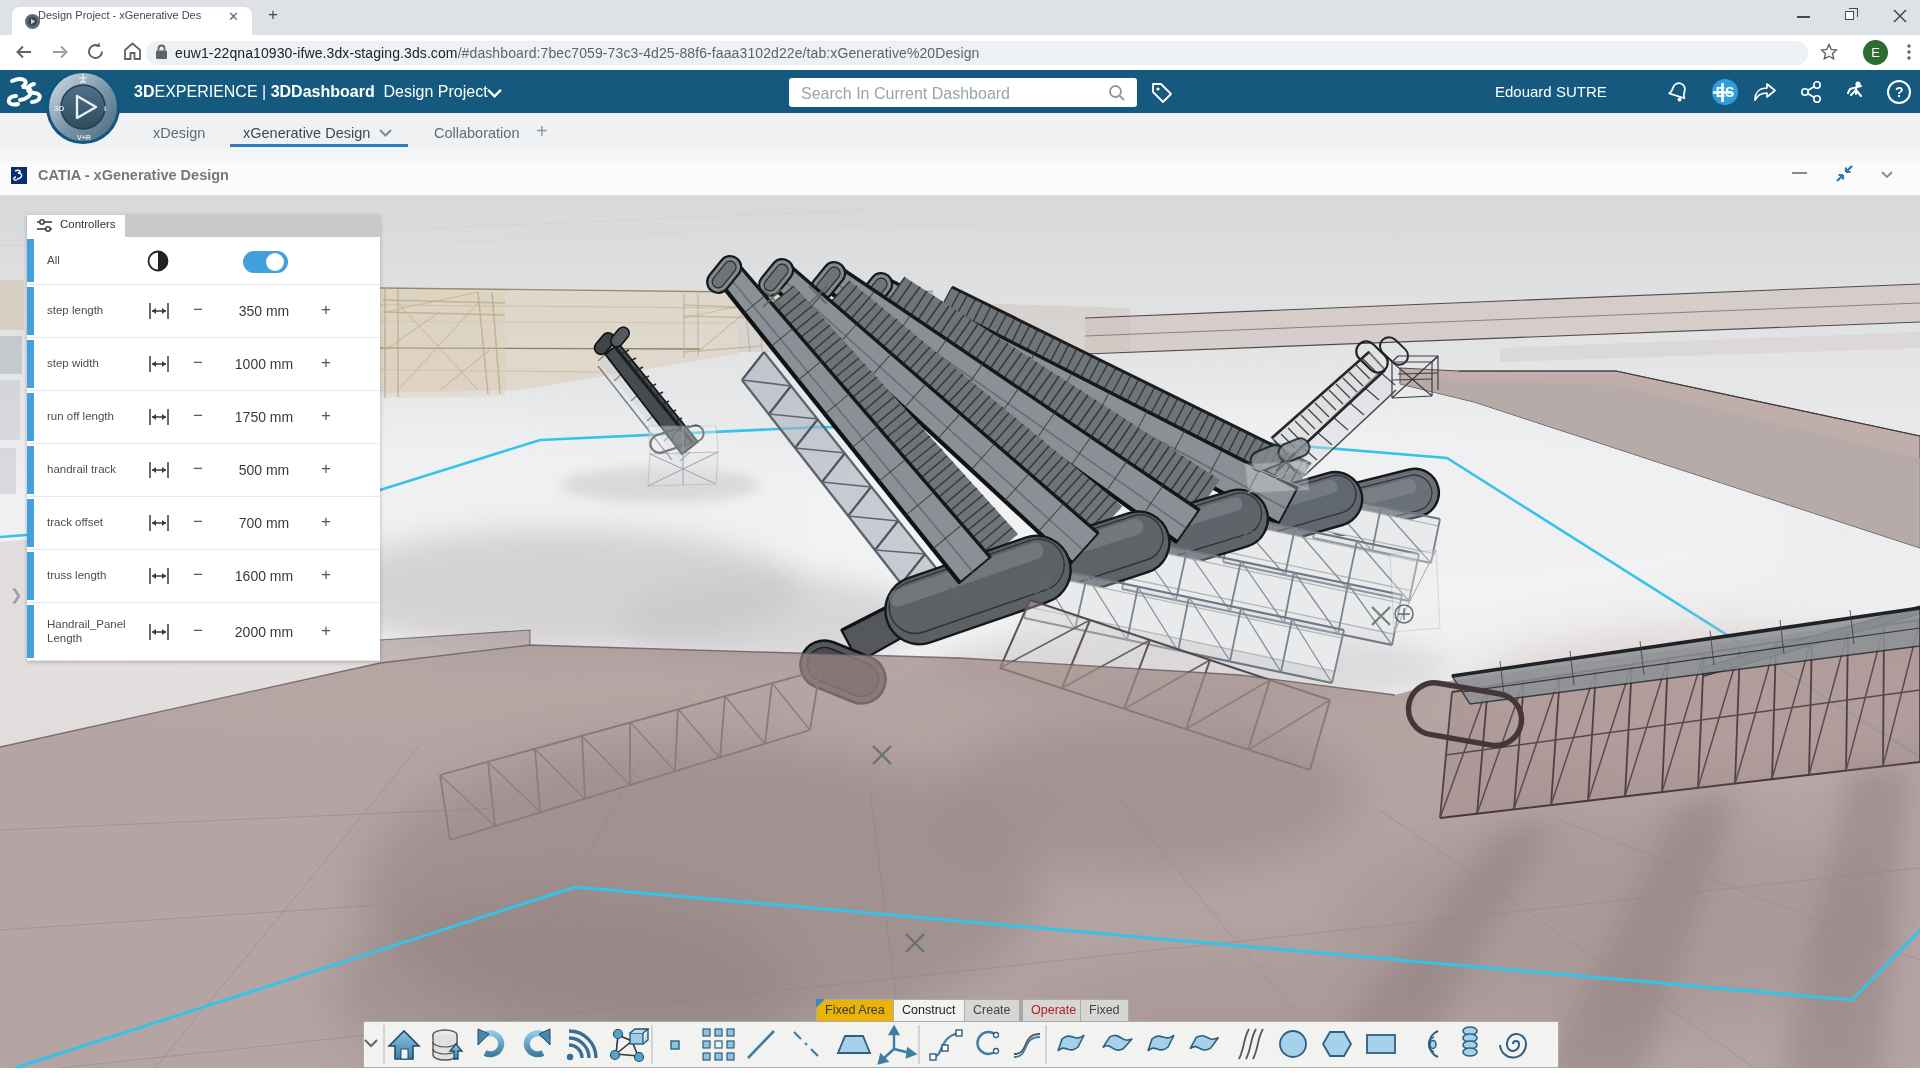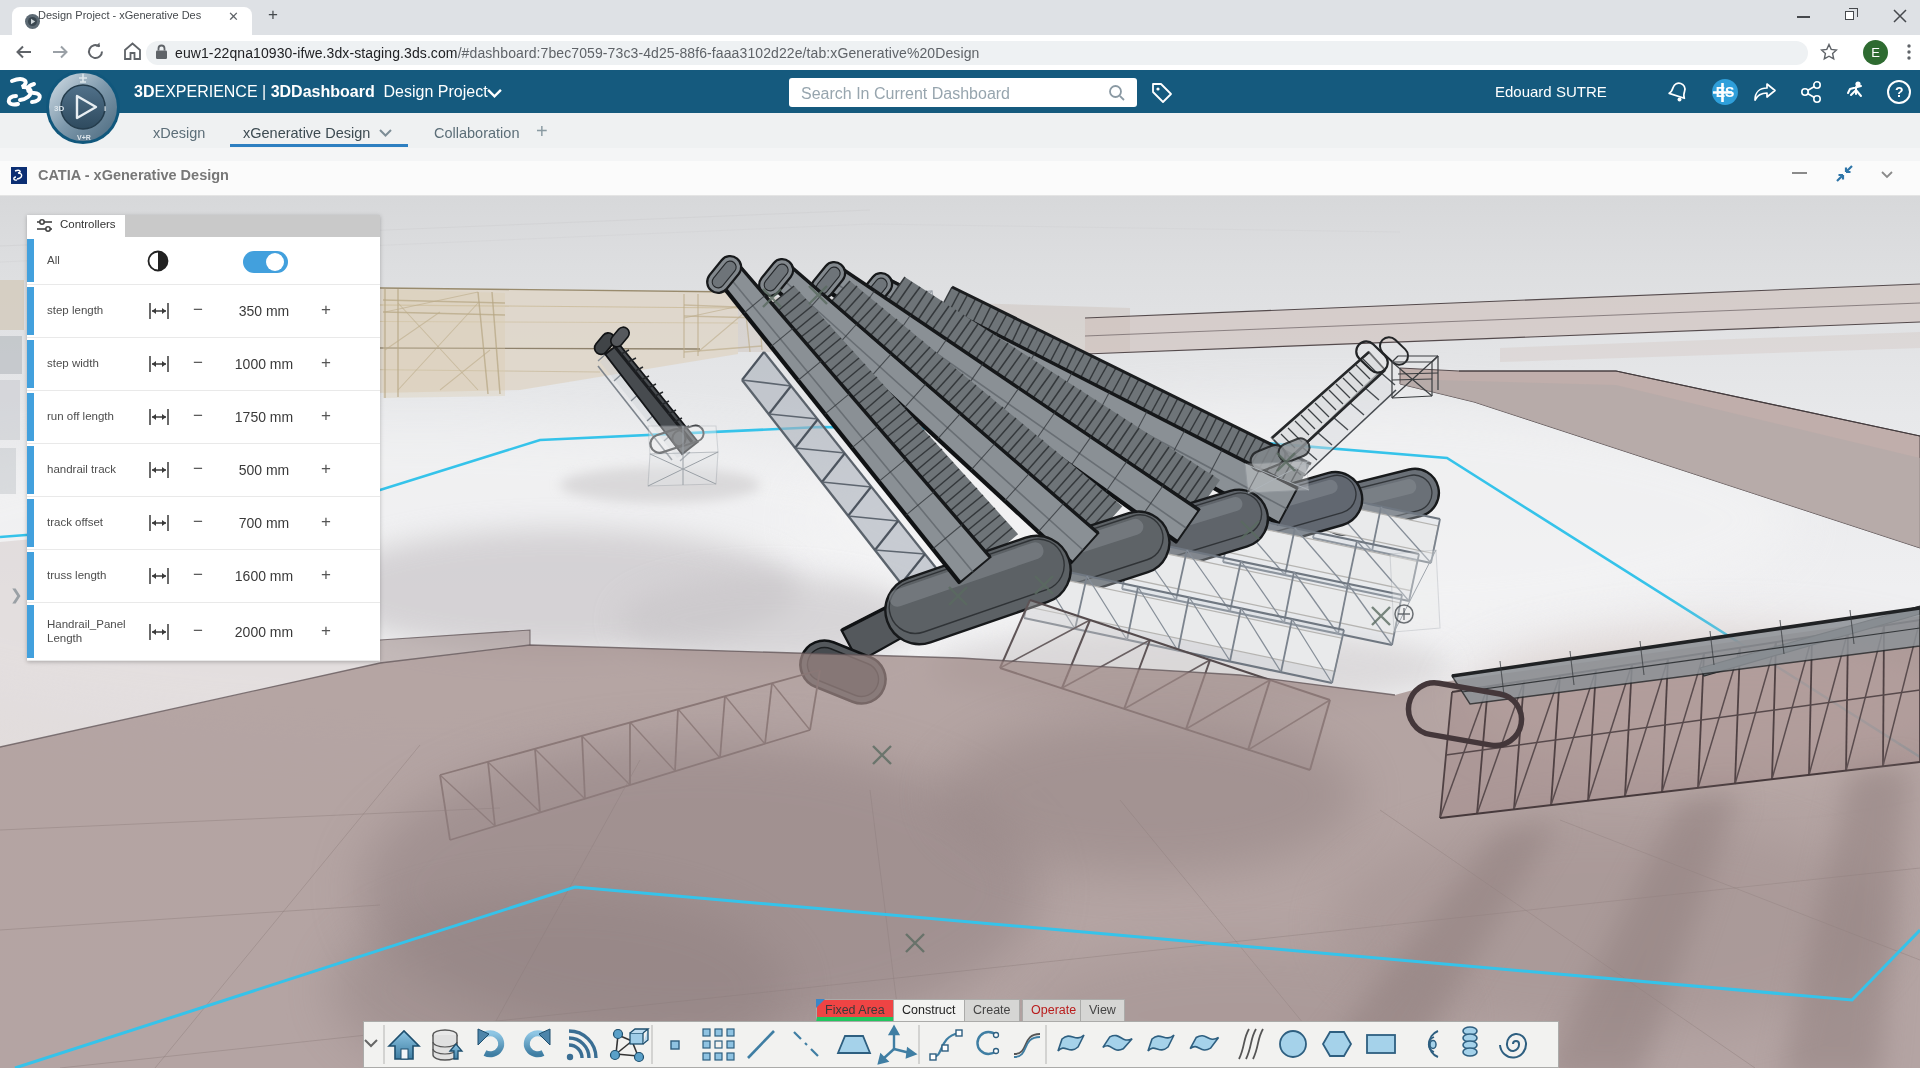--- a/index.html
+++ b/index.html
@@ -831,26 +831,26 @@
   <div class="pval" style="top:624px">2000 mm</div>
   <div class="pplus" style="top:621px">+</div>
   <div class="prow" style="top:660px"></div>
   <svg class="abs" style="left:147px;top:250px" width="22" height="22" viewBox="0 0 22 22">
       <circle cx="11" cy="11" r="9.5" fill="#fff" stroke="#222" stroke-width="1.8"></circle>
       <path d="M11 1.5 A9.5 9.5 0 0 1 11 20.5 Z" fill="#222"></path>
     </svg>
   <div class="abs" style="left:243px;top:251px;width:45px;height:22px;border-radius:11px;background:#42a0dd"></div>
   <div class="abs" style="left:266px;top:253px;width:18px;height:18px;border-radius:9px;background:#fff"></div>
   <div id="collapse" class="abs">❯</div>
-  <div class="btab abs" style="left:816px;background:#ef4444;border-bottom:5px solid #22c55e;height:23px">Fixed Area</div>
+  <div class="btab abs" style="left:816px;background:#eab308;border-bottom:1px solid #22c55e;height:23px">Fixed Area</div>
   <div class="abs" style="left:816px;top:999px;width:0;height:0;border-top:9px solid #3a87c8;border-right:9px solid transparent"></div>
   <div class="btab abs" style="left:893px;background:#f2f2f0;border-bottom:1px solid #f2f2f0;height:23px;color:#222">Construct</div>
   <div class="btab abs" style="left:964px;background:#d6d6d4;color:#444">Create</div>
   <div class="btab abs" style="left:1022px;background:#d6d6d4;color:#b91c1c">Operate</div>
-  <div class="btab abs" style="left:1080px;background:#d6d6d4;color:#444">View</div>
+  <div class="btab abs" style="left:1080px;background:#d6d6d4;color:#444">Fixed</div>
   <div id="btoolbar" class="abs"></div>
   <div id="bticons" class="abs" style="left:363px;top:1021px"><svg width="1196" height="47" viewBox="0 0 1196 47">
         <defs>
           <linearGradient id="blg" x1="0" y1="0" x2="0" y2="1">
             <stop offset="0" stop-color="#8ec6e4"></stop>
             <stop offset="1" stop-color="#3f7ea3"></stop>
           </linearGradient>
         </defs>
         <path d="M2 19 L8 25 L14 19" stroke="#666" stroke-width="2" fill="none"></path>
         <line x1="21" y1="4" x2="21" y2="43" stroke="#c9c9c7" stroke-width="1.5"></line>

